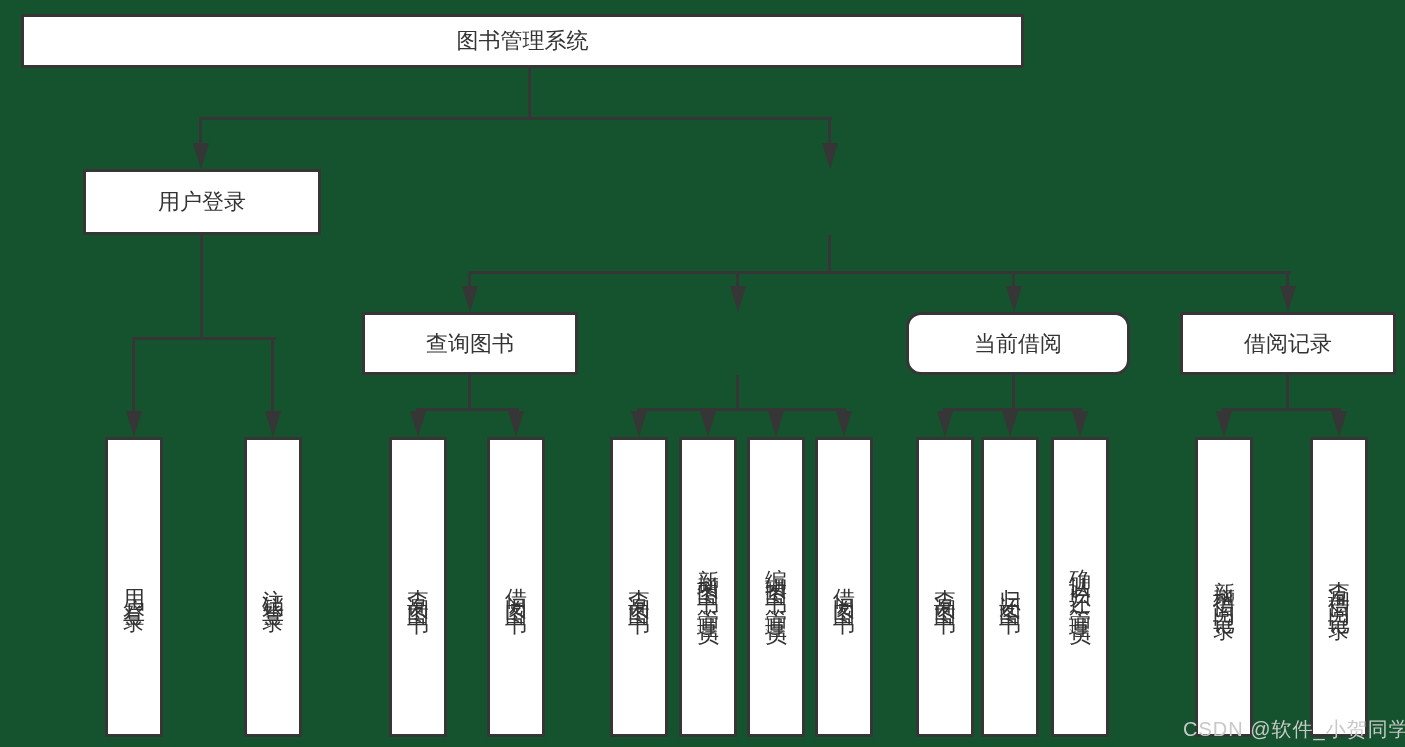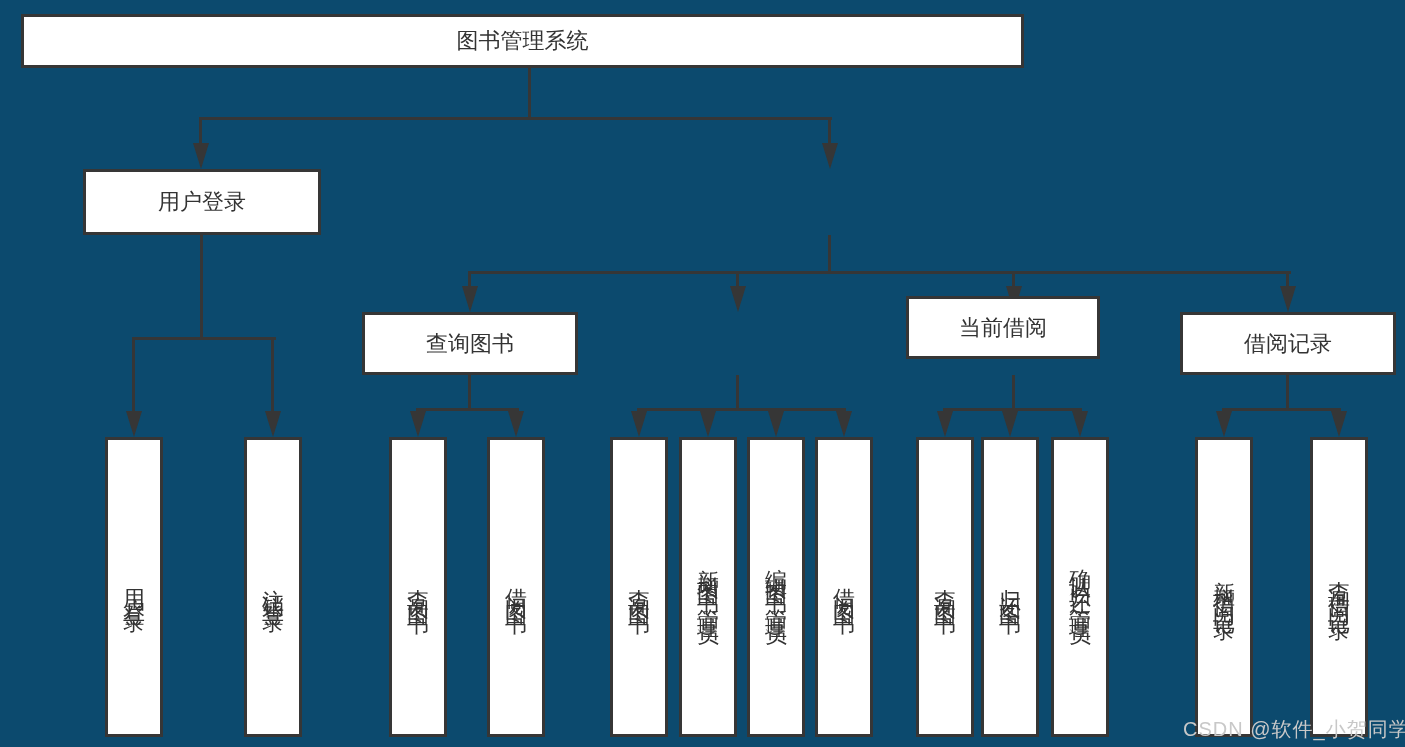--- a/index.html
+++ b/index.html
@@ -5,21 +5,21 @@
   html, body {
     margin: 0;
     padding: 0;
     background: #ffffff;
     font-family: "Liberation Sans", "DejaVu Sans", sans-serif;
   }
   .canvas {
     position: relative;
     width: 1405px;
     height: 747px;
-    background: #0c4a6e;
+    background: #14532d;
     overflow: hidden;
   }
   .box {
     position: absolute;
     background: #ffffff;
     border: 3px solid #363636;
     box-sizing: border-box;
     display: flex;
     align-items: center;
     justify-content: center;
@@ -107,21 +107,21 @@
   <div class="vline" style="left:736px; top:271px; height:17px;"></div>
   <div class="arrow" style="left:730px; top:286px;"></div>
   <div class="vline" style="left:1012px; top:271px; height:17px;"></div>
   <div class="arrow" style="left:1006px; top:286px;"></div>
   <div class="vline" style="left:1286px; top:271px; height:17px;"></div>
   <div class="arrow" style="left:1280px; top:286px;"></div>
 
   <div class="box" style="left:362px; top:312px; width:216px; height:63px;">
     <span class="h-label">查询图书</span>
   </div>
-  <div class="box" style="left:906px; top:296px; width:194px; height:63px;">
+  <div class="box" style="left:906px; top:312px; width:224px; height:63px;border-radius:15px;">
     <span class="h-label">当前借阅</span>
   </div>
   <div class="box" style="left:1180px; top:312px; width:216px; height:63px;">
     <span class="h-label">借阅记录</span>
   </div>
 
   <div class="vline" style="left:468px; top:375px; height:34px;"></div>
   <div class="hline" style="left:417px; top:408px; width:102px;"></div>
   <div class="vline" style="left:416px; top:408px; height:8px;"></div>
   <div class="arrow" style="left:410px; top:411px;"></div>

